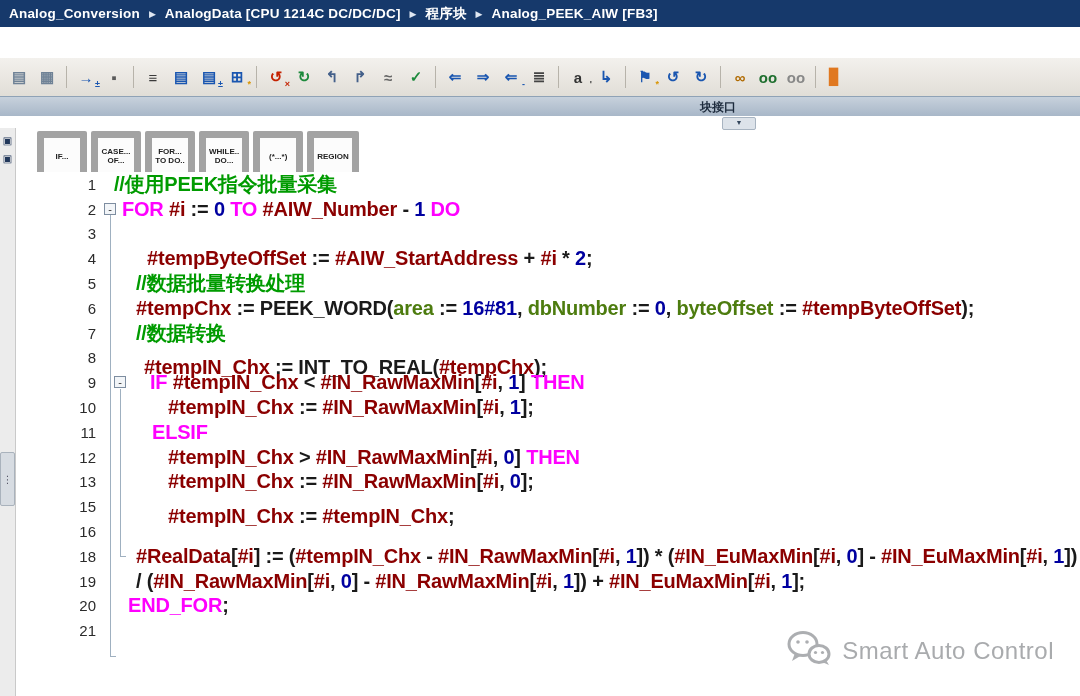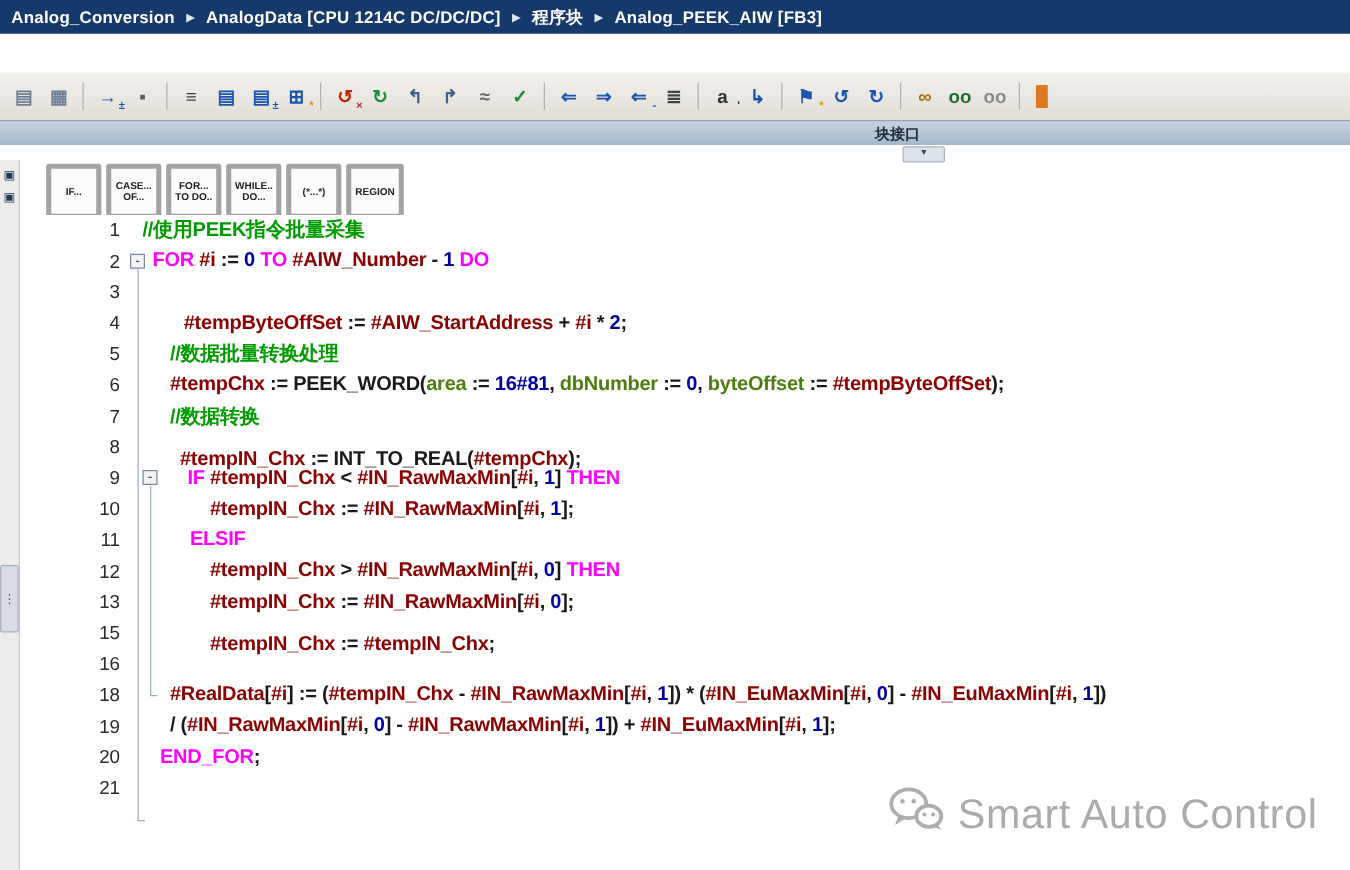--- a/index.html
+++ b/index.html
@@ -23,52 +23,52 @@
   
   .ifacebar{position:absolute;top:96px;left:0;right:0;height:19px;
     background:linear-gradient(#c7d1dc,#a8b7c8);border-top:1px solid #8fa2b6;border-bottom:1px solid #8fa2b6;}
   .ifacebar .lbl{position:absolute;left:700px;top:2px;font-size:12px;font-weight:700;color:#1c2a3c;}
   .collapsestrip{position:absolute;top:116px;left:0;right:0;height:13px;background:#ffffff;}
   .collapsestrip .handle{position:absolute;left:722px;top:1px;width:32px;height:11px;
     background:#dde3ea;border:1px solid #a8b4c1;border-radius:2px;font-size:7px;
     text-align:center;line-height:9px;color:#33465c;}
   
   .tabs{position:absolute;top:131px;left:37px;display:flex;gap:4px;}
-  .tab{min-width:30px;height:36px;border:4px solid #a3a3a3;background:#fcfcfc;border-radius:2px;
+  .tab{min-width:30px;height:36px;border:7px solid #a3a3a3;background:#fcfcfc;border-radius:2px;
     display:flex;align-items:center;justify-content:center;text-align:center;
     font-size:8px;font-weight:700;color:#222;white-space:pre-line;padding:0 3px;
     box-shadow:0 1px 0 #d8d8d8;}
   
   .leftstrip{position:absolute;left:0;top:128px;bottom:0;width:15px;background:#ececec;
     border-right:1px solid #c9c9c9;}
   .lsicon{position:absolute;left:1px;width:13px;height:13px;font-size:10px;line-height:13px;
     text-align:center;color:#21375a;}
   .lshandle{position:absolute;left:0px;top:324px;width:13px;height:52px;background:#d7dce2;
     border:1px solid #a9b2bc;border-radius:2px;font-size:10px;color:#556;
     display:flex;align-items:center;justify-content:center;}
   
   .editor{position:absolute;top:172px;left:16px;right:0;bottom:0;background:#ffffff;}
   .code-line{display:flex;height:24.8px;align-items:center;}
   .ln{width:80px;flex:none;text-align:right;font-size:15px;color:#2b2b2b;box-sizing:border-box;}
-  .code{flex:1;font-size:16px;font-weight:700;white-space:pre;letter-spacing:-0.2px;}
+  .code{flex:1;font-size:20px;font-weight:700;white-space:pre;letter-spacing:-0.2px;}
   .tk-c{color:#009b00;}
   .tk-k{color:#ff00ff;}
   .tk-v{color:#8b0000;}
   .tk-n{color:#0000a0;}
   .tk-o{color:#1a1a1a;}
   .tk-f{color:#1a1a1a;}
   .tk-p{color:#4d7c0f;}
   .fold-box{position:absolute;width:12px;height:12px;border:1px solid #7d8da0;background:#f2f5f8;
     color:#333;font-size:11px;line-height:10px;text-align:center;box-sizing:border-box;z-index:3;}
   .fold-line{position:absolute;width:1px;background:#9fb0c0;z-index:2;}
   .fold-tick{position:absolute;height:1px;width:6px;background:#9fb0c0;z-index:2;}
   
   .watermark{position:absolute;right:26px;bottom:24px;display:flex;align-items:center;gap:10px;
     opacity:.92;pointer-events:none;z-index:5;}
-  .watermark .wm-text{font-size:33px;color:#a2a4a7;letter-spacing:.5px;}
+  .watermark .wm-text{font-size:24px;color:#a2a4a7;letter-spacing:.5px;}
 </style>
 </head>
 <body>
 
 <div class="crumbbar">
     <span class="crumb">Analog_Conversion</span>
     <span class="crumb-sep">▶</span>
     <span class="crumb">AnalogData [CPU 1214C DC/DC/DC]</span>
     <span class="crumb-sep">▶</span>
     <span class="crumb">程序块</span>

